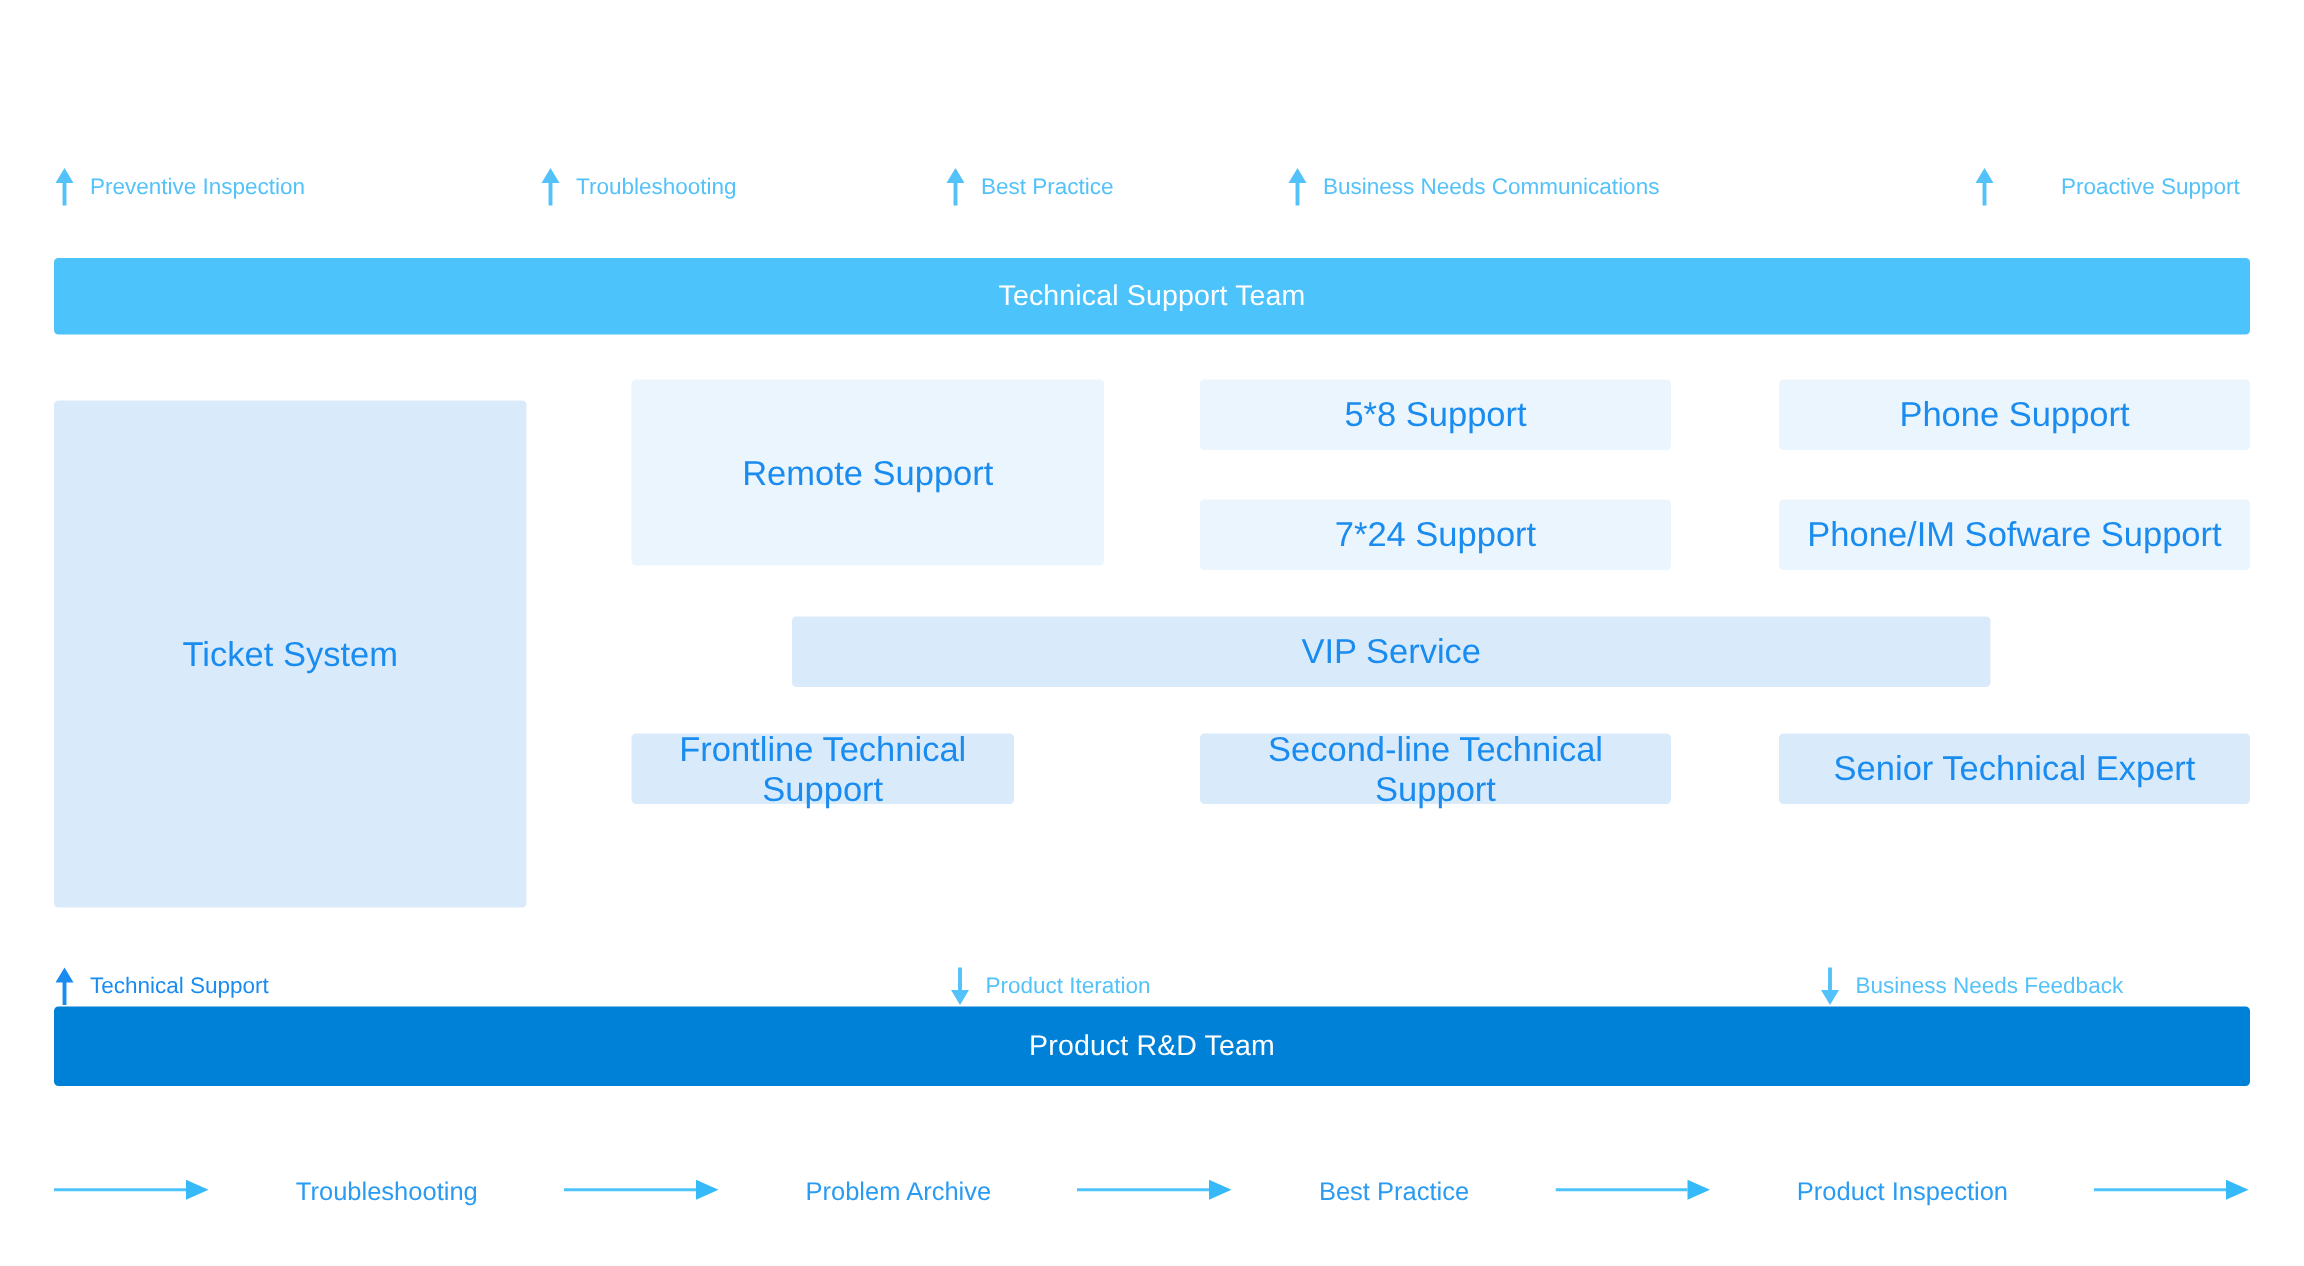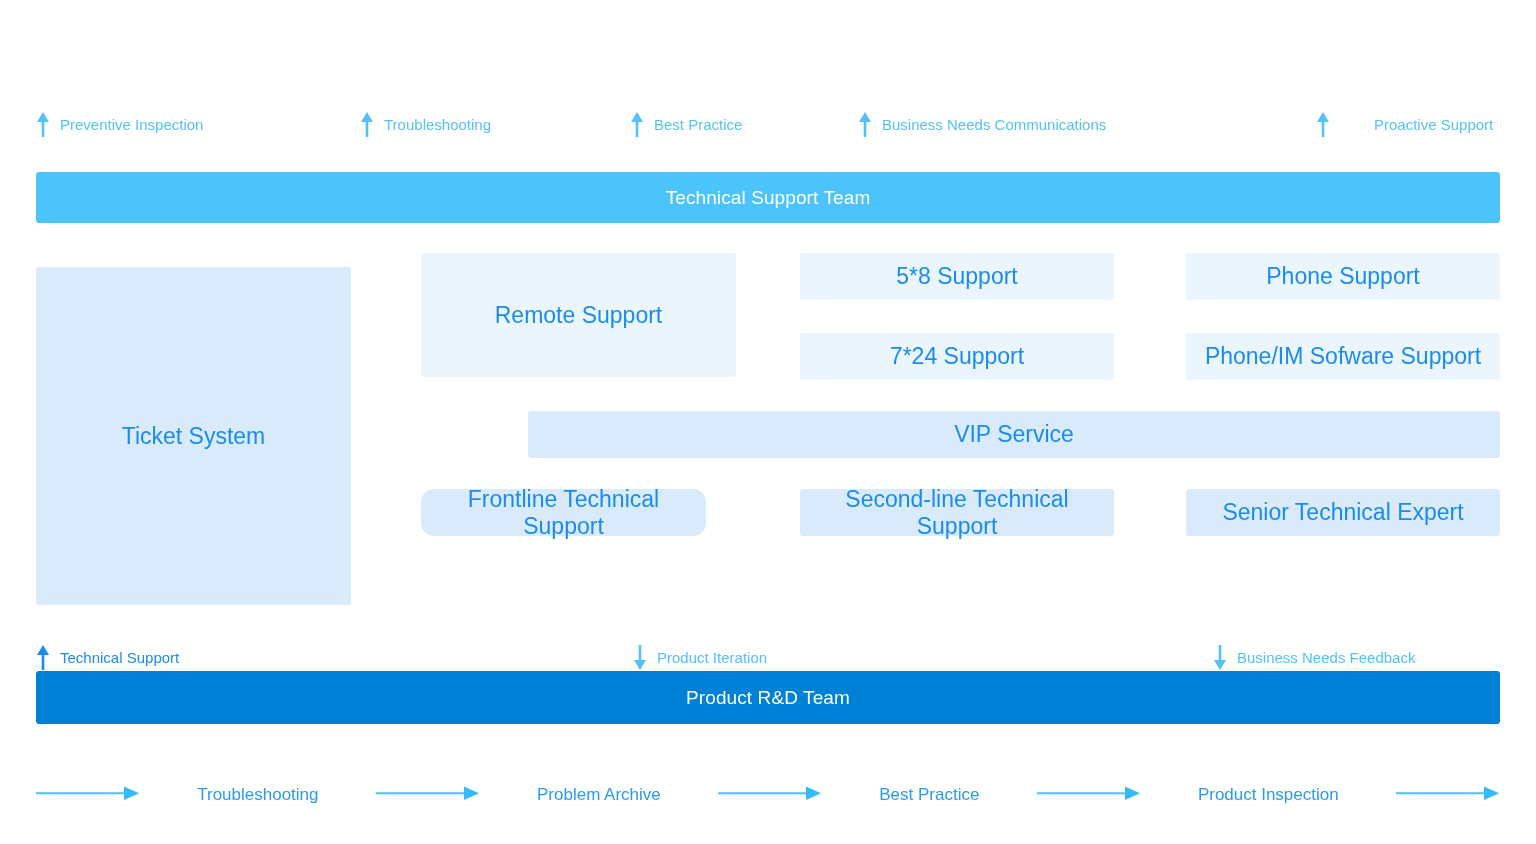--- a/index.html
+++ b/index.html
@@ -55,22 +55,22 @@
   }
   .box-pale  { background: #eaf5fd; }   
   .box-mid   { background: #d9ebfb; }   
 
   #ticket-box      { left: 36px;  top: 267px; width: 315px; height: 338px; }
   #remote-box      { left: 421px; top: 253px; width: 315px; height: 124px; }
   #s58-box         { left: 800px; top: 253px; width: 314px; height: 47px; }
   #s724-box        { left: 800px; top: 333px; width: 314px; height: 47px; }
   #phone-box       { left: 1186px; top: 253px; width: 314px; height: 47px; }
   #phoneim-box     { left: 1186px; top: 333px; width: 314px; height: 47px; }
-  #vip-box         { left: 528px; top: 411px; width: 972px; height: 47px; }
-  #frontline-box   { left: 421px; top: 489px; width: 285px; height: 47px; border-radius: 13px; }
+  #vip-box         { left: 528px; top: 411px; width: 799px; height: 47px; }
+  #frontline-box   { left: 421px; top: 489px; width: 255px; height: 47px; }
   #secondline-box  { left: 800px; top: 489px; width: 314px; height: 47px; }
   #senior-box      { left: 1186px; top: 489px; width: 314px; height: 47px; }
   #allservices-box { left: 528px; top: 569px; width: 972px; height: 47px; }
 
   
   .flow-item {
     position: absolute;
     display: flex;
     align-items: center;
     gap: 10px;

